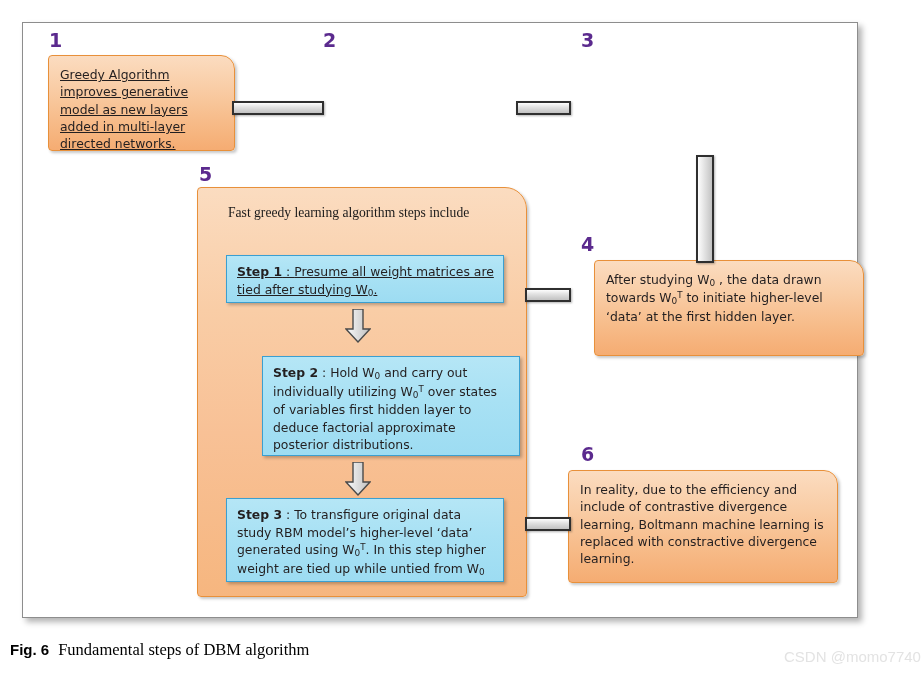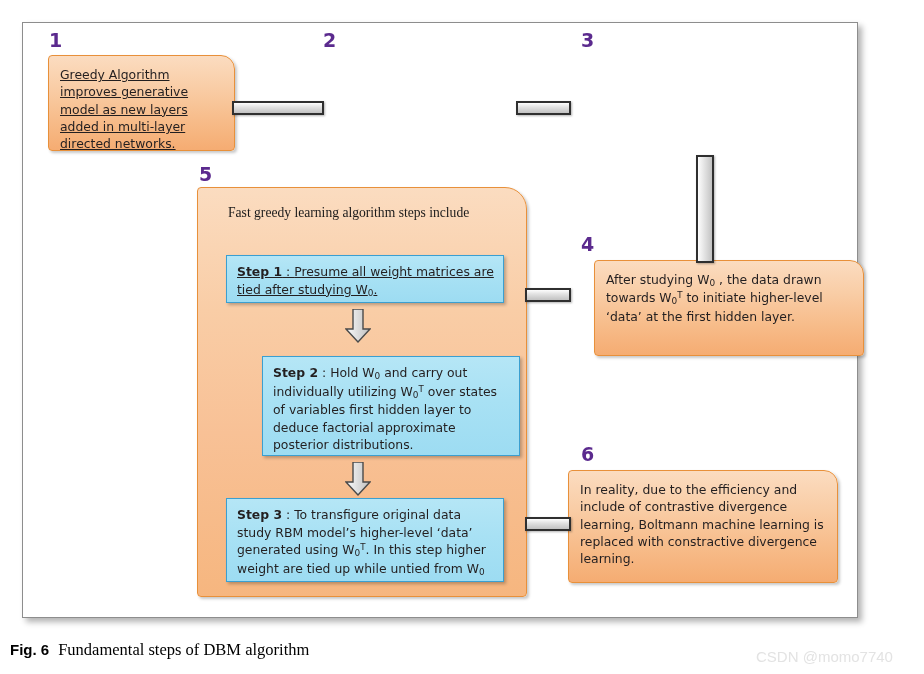--- a/index.html
+++ b/index.html
@@ -138,21 +138,21 @@
   #caption .cap-fig {
     font-family: "Liberation Sans", sans-serif;
     font-weight: bold;
     font-size: 15px;
   }
   #caption .cap-text { margin-left: 9px; }
 
   
   #watermark {
     position: absolute;
-    left: 756px;
+    left: 784px;
     top: 648px;
     font-family: "Liberation Sans", sans-serif;
     font-size: 15px;
     color: #e3e3e3;
     white-space: nowrap;
   }
 
   sub { font-size: 0.72em; vertical-align: -0.22em; }
   sup { font-size: 0.70em; vertical-align: 0.42em; }
 </style>

